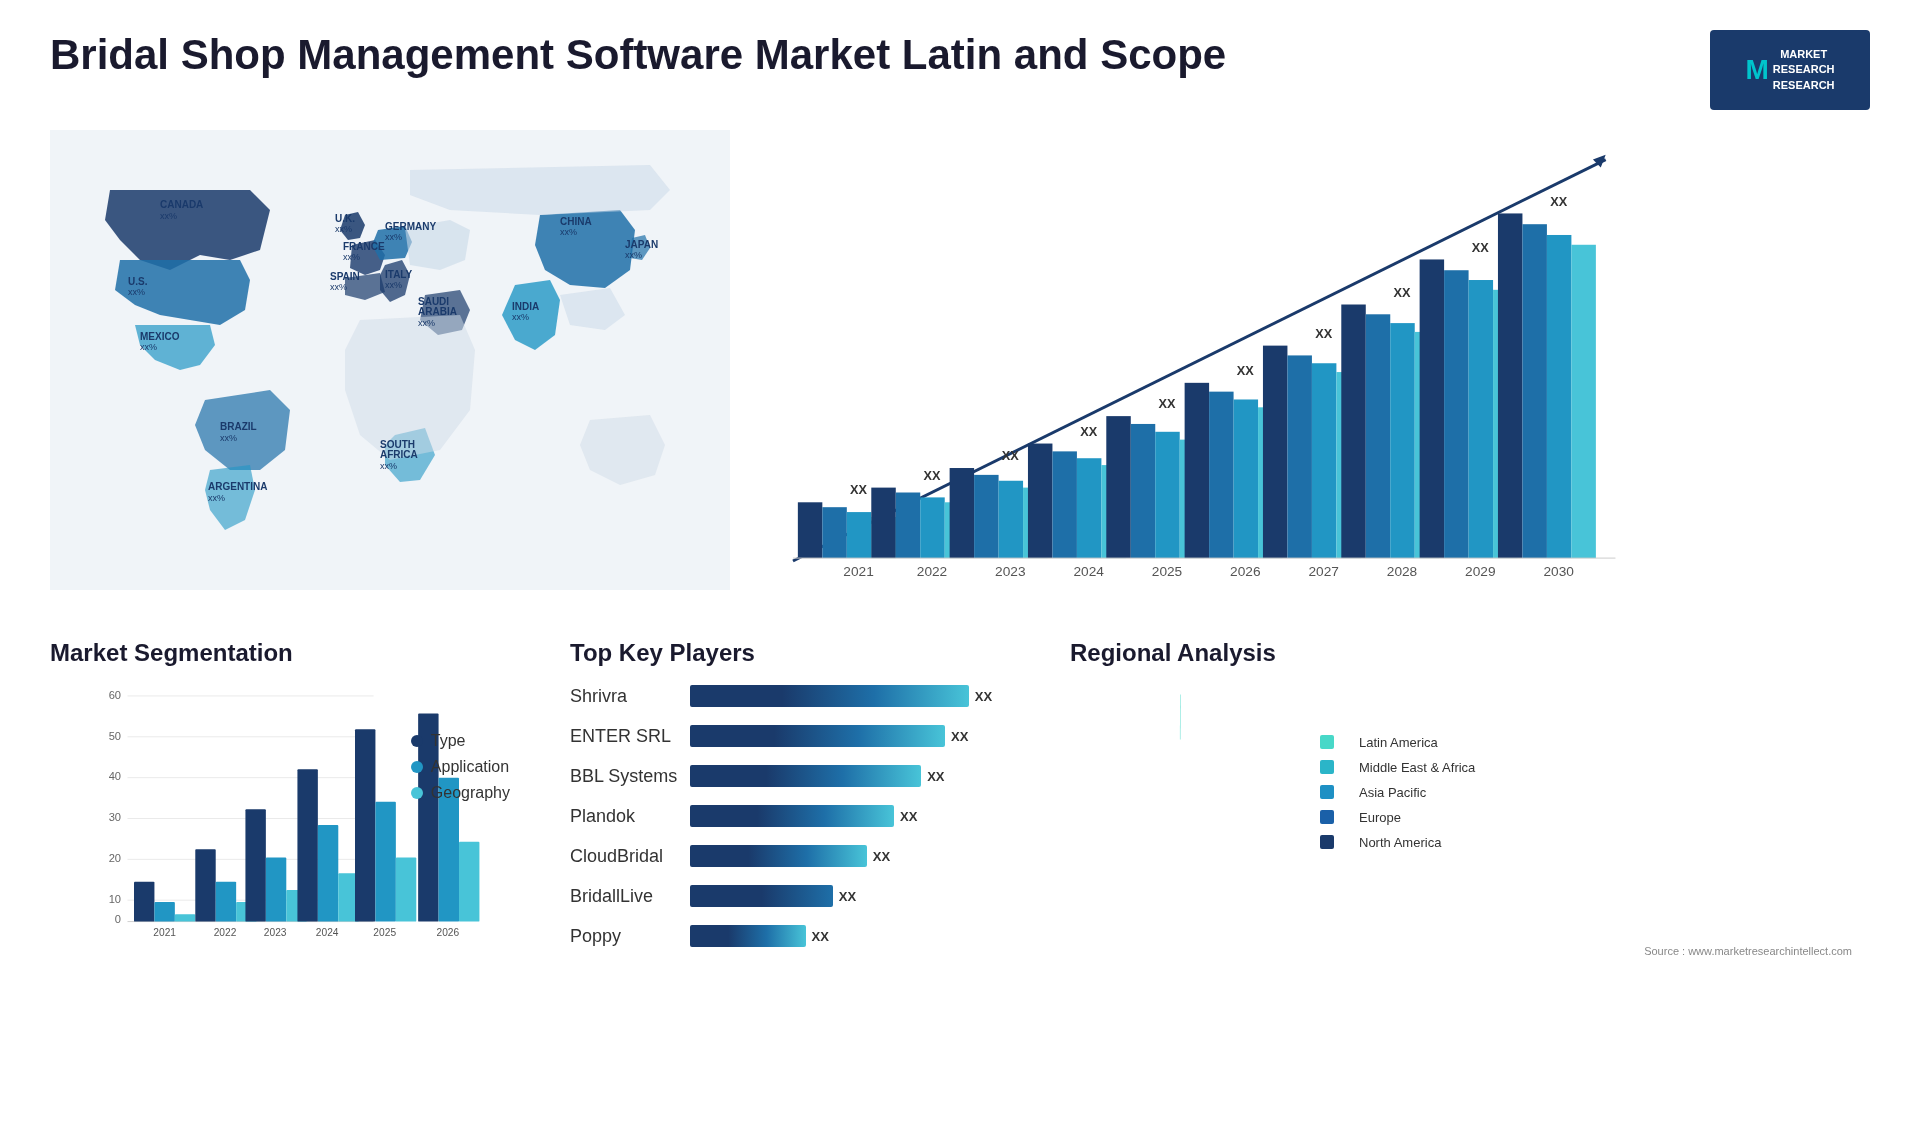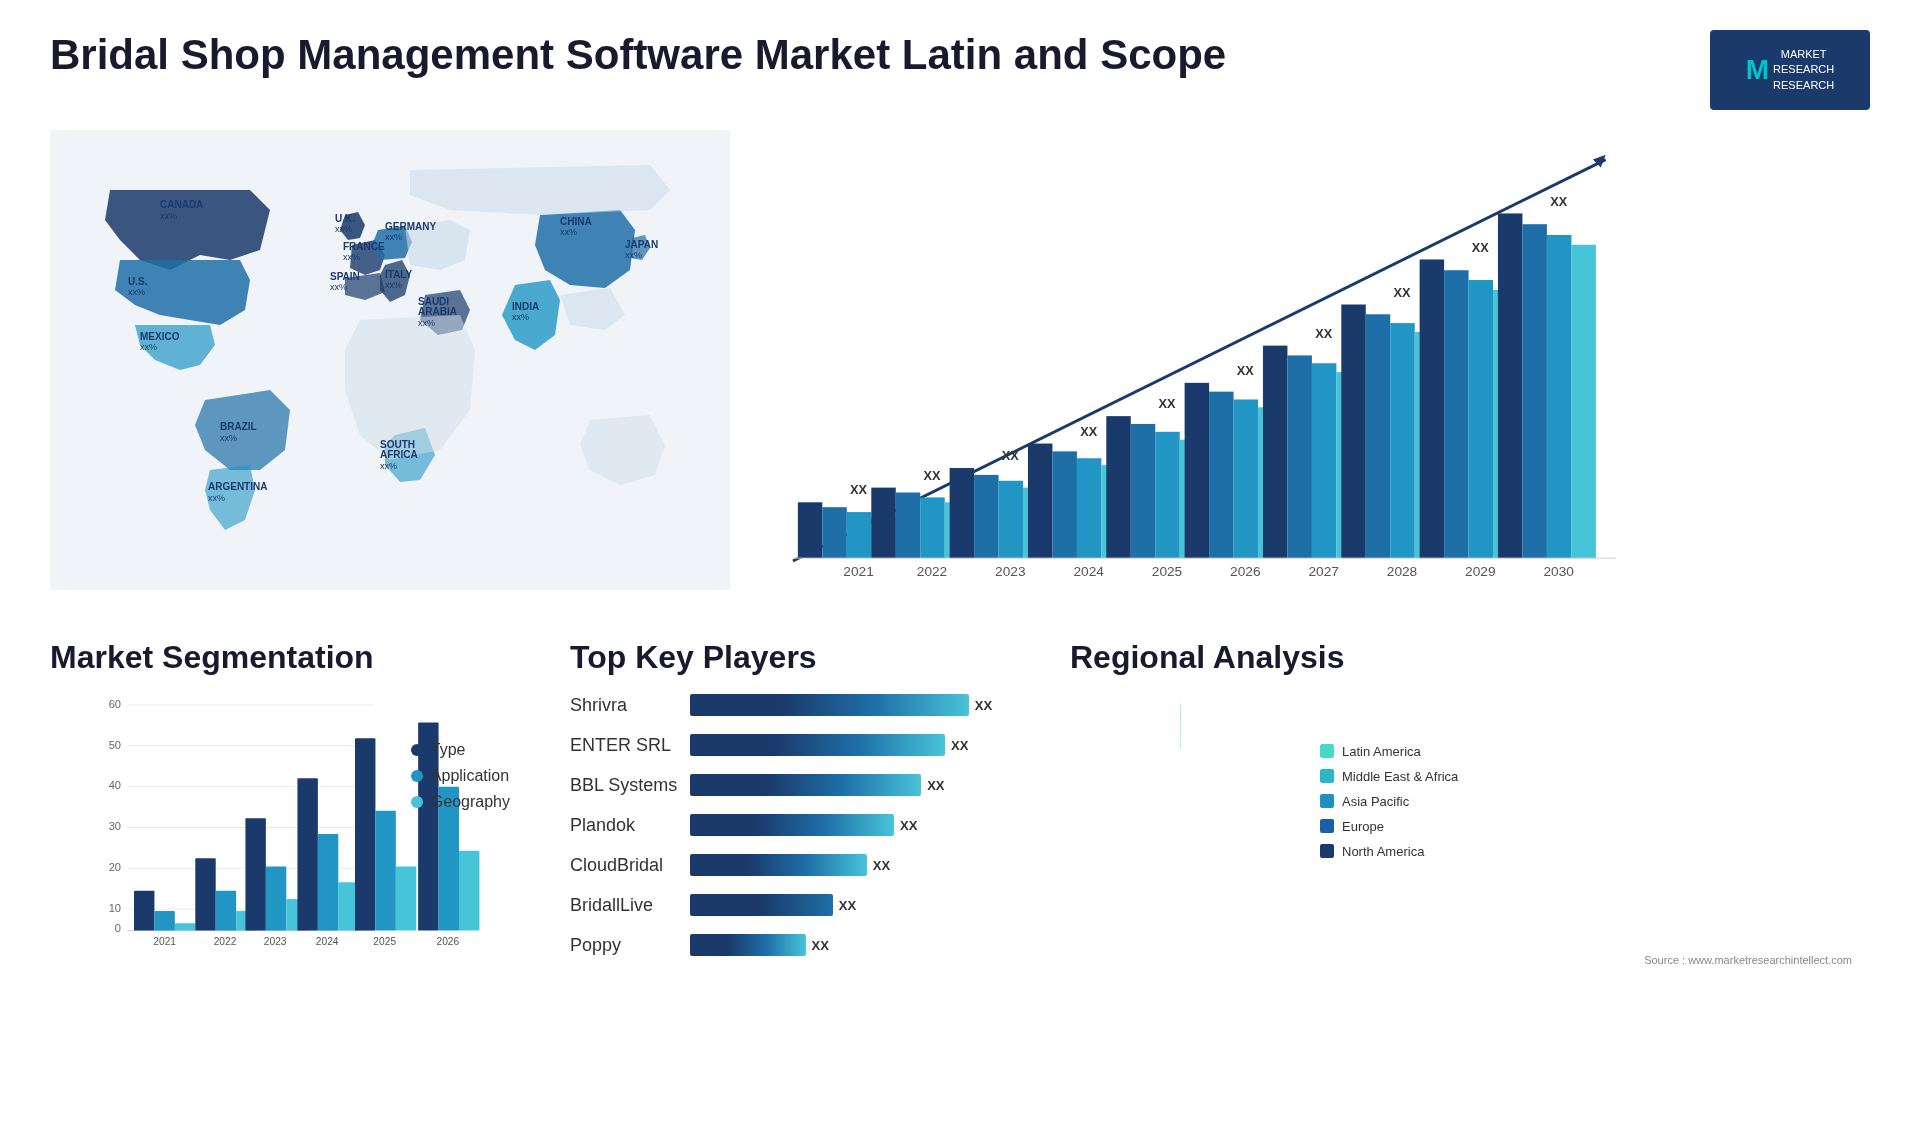--- a/index.html
+++ b/index.html
@@ -47,21 +47,21 @@
       display: flex;
       align-items: center;
       justify-content: center;
       border-radius: 4px;
       padding: 8px;
     }
 
     .logo-text {
       color: #fff;
       font-size: 11px;
-      font-weight: 400;
+      font-weight: 700;
       text-align: center;
       line-height: 1.4;
     }
 
     .logo-m {
       font-size: 28px;
       font-weight: 900;
       color: #00c4cc;
       margin-right: 4px;
     }
@@ -84,21 +84,21 @@
     
     .bottom-grid {
       display: grid;
       grid-template-columns: 480px 500px 1fr;
       gap: 20px;
       grid-column: 1 / -1;
     }
 
     
     .section-title {
-      font-size: 32px;
+      font-size: 24px;
       font-weight: 700;
       color: #1a1a2e;
       margin-bottom: 15px;
     }
 
     
     .world-map {
       width: 100%;
       height: 460px;
     }
@@ -201,21 +201,21 @@
 
     .regional-legend {
       display: flex;
       flex-direction: column;
       gap: 10px;
     }
 
     .regional-legend-item {
       display: flex;
       align-items: flex-start;
-      gap: 8px;
+      gap: 25px;
       font-size: 13px;
       color: #333;
     }
 
     .regional-dot {
       width: 14px;
       height: 14px;
       border-radius: 2px;
       flex-shrink: 0;
     }

